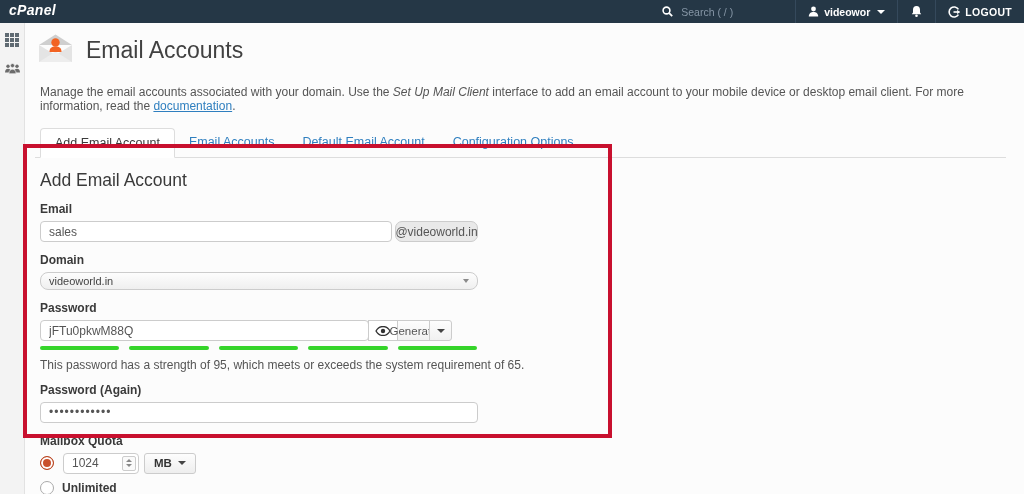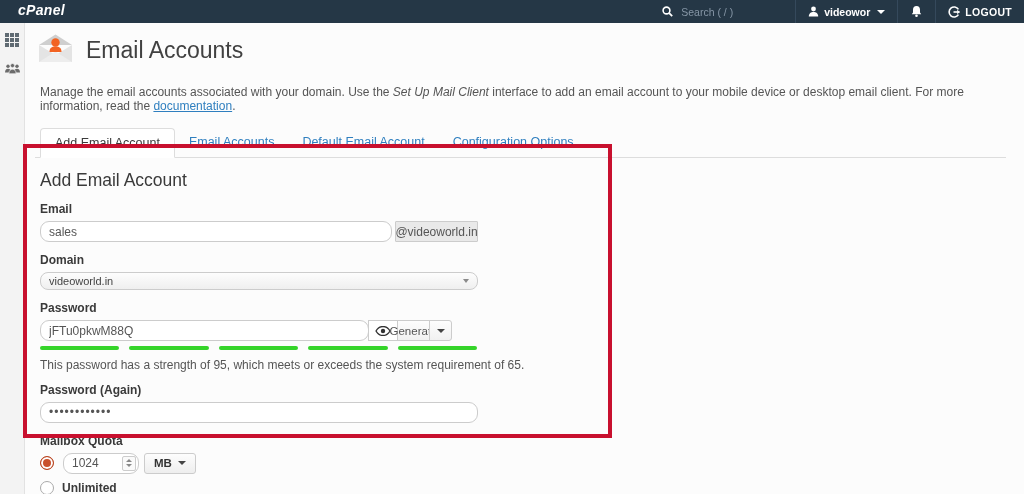--- a/index.html
+++ b/index.html
@@ -1,21 +1,21 @@
 <!DOCTYPE html>
 <html><head>
 <meta charset="utf-8">
 <style>
   * { margin:0; padding:0; box-sizing:border-box; }
   html,body { width:1024px; height:494px; overflow:hidden; }
   body { font-family:"Liberation Sans", sans-serif; background:#fcfcfc; color:#3a3a3a; position:relative; }
 
   
   .topbar { height:23px; background:#253746; display:flex; align-items:stretch; color:#fff; }
-  .logo { font-size:14px; font-weight:bold; font-style:italic; padding:2px 10px 0 18px; letter-spacing:.3px; }
+  .logo { font-size:14px; font-weight:bold; font-style:italic; padding:2px 10px 0 9px; letter-spacing:.3px; }
   .topbar-spacer { flex:1; }
   .tb-sec { display:flex; align-items:center; padding:0 12px; border-left:1px solid #35495c; font-size:10px; cursor:pointer;justify-content:center; }
   .tb-sec.search { border-left:none; width:195px; color:#8696a6; }
   .tb-sec svg { display:block; }
   .search-text { margin-left:8px; font-size:10.5px; }
   .user-name { margin-left:5px; font-size:10.5px; font-weight:bold; }
   .caret { width:0; height:0; border-left:4px solid transparent; border-right:4px solid transparent; border-top:4px solid #fff; margin-left:7px; }
   .logout-label { margin-left:5px; font-size:10.5px; font-weight:bold; letter-spacing:.3px; }
 
   
@@ -35,25 +35,25 @@
 
   
   .tabs { display:flex; margin:15px 0 0 0; border-bottom:1px solid #ddd; padding-left:5px; }
   .tab { font-size:12.5px; color:#2f7fbf; padding:7px 14px; margin-bottom:-1px; cursor:pointer; }
   .tab.active { color:#3a3a3a; background:#fff; border:1px solid #ddd; border-bottom:1px solid #fff; border-radius:4px 4px 0 0; cursor:default; }
 
   
   .form-area { padding:12px 0 0 5px; }
   .form-title { font-size:17.5px; color:#3a3a3a; font-weight:400; margin-bottom:9px; }
   .lbl { font-size:12px; font-weight:bold; color:#3a3a3a; margin:11px 0 5px; }
-  input[type=text] { font-family:"Liberation Sans", sans-serif; font-size:12px; color:#555; border:1px solid #ccc; border-radius:9px; height:21px; padding:0 8px; background:#fff; outline:none; }
+  input[type=text] { font-family:"Liberation Sans", sans-serif; font-size:12px; color:#555; border:1px solid #ccc; border-radius:4px; height:21px; padding:0 8px; background:#fff; outline:none; }
   .row { display:flex; align-items:center; }
 
   .email-input { width:352px; }
-  .addon { width:83px; height:21px; margin-left:3px; background:#e9e9e9; border:1px solid #ccc; border-radius:1px; font-size:12px; color:#555; display:flex; align-items:center; justify-content:center; }
+  .addon { width:83px; height:21px; margin-left:3px; background:#e9e9e9; border:1px solid #ccc; border-radius:7px; font-size:12px; color:#555; display:flex; align-items:center; justify-content:center; }
 
   .select { width:438px; height:18px; background:linear-gradient(#fdfdfd,#efefef); border:1px solid #ccc; border-radius:8px; font-size:11px; color:#444; display:flex; align-items:center; padding:0 8px; cursor:pointer; }
   .select .sel-caret { margin-left:auto; width:0; height:0; border-left:3.5px solid transparent; border-right:3.5px solid transparent; border-top:4px solid #8a8a8a; }
 
   .pw-group { display:flex; align-items:stretch; }
   .pw-input { width:329px; border-radius:3px 0 0 3px; }
   .btn-cell { height:21px; border:1px solid #ccc; background:#fff; display:flex; align-items:center; justify-content:center; cursor:pointer; }
   .eye-btn { width:30px; margin-left:-1px; }
   .gen-btn { width:33px; margin-left:-1px; font-size:11.5px; color:#555; background:linear-gradient(#fdfdfd,#f1f1f1); }
   .gen-caret-btn { width:23px; margin-left:-1px; border-radius:0 3px 3px 0; background:linear-gradient(#fdfdfd,#f1f1f1); }

